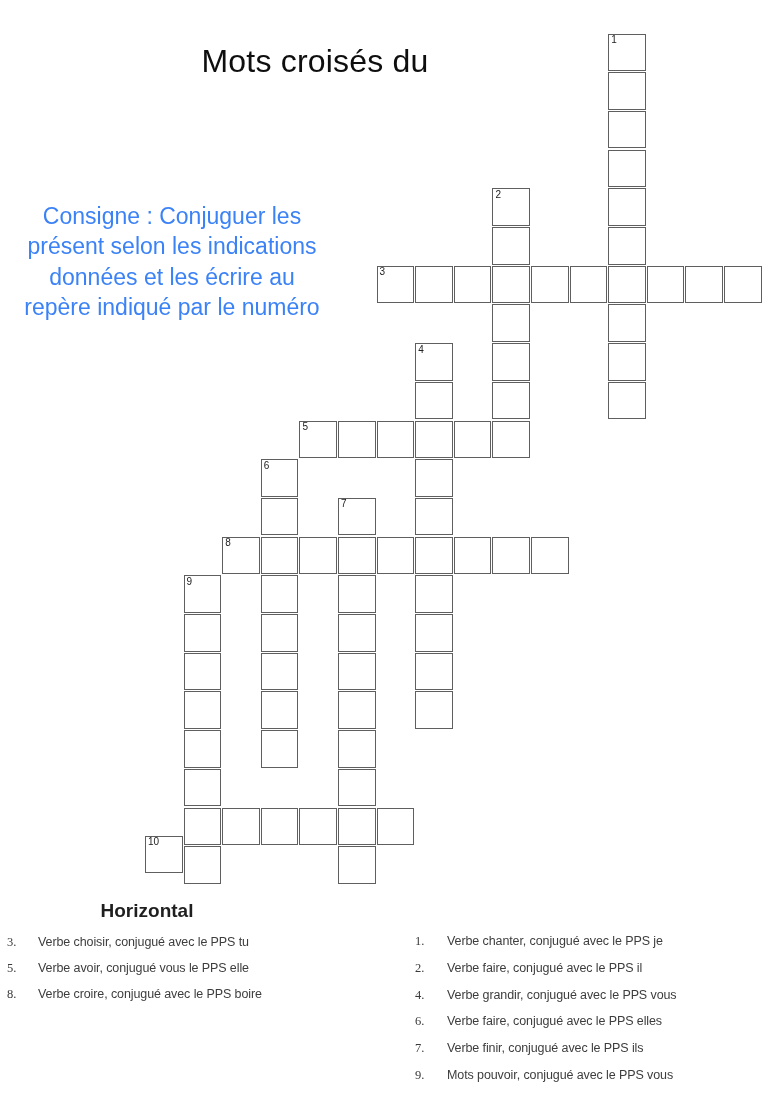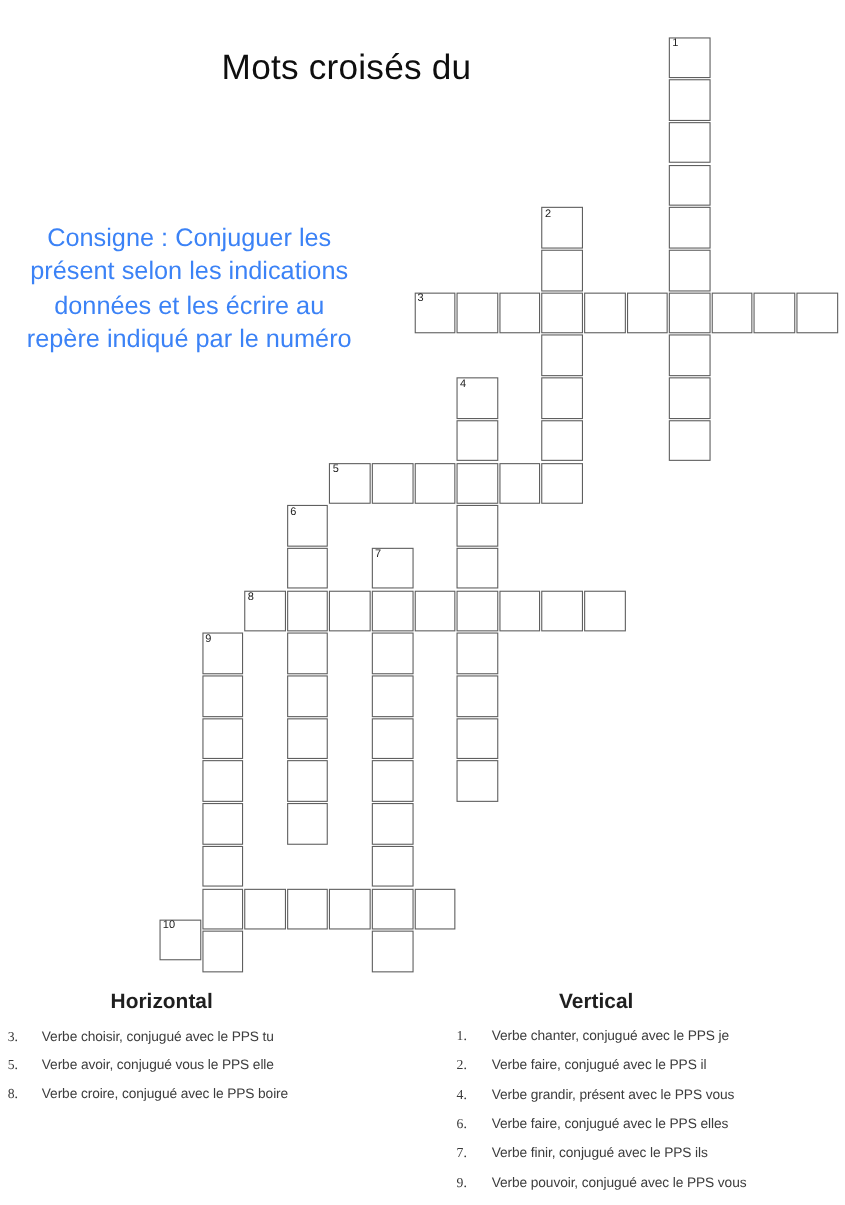--- a/index.html
+++ b/index.html
@@ -207,40 +207,39 @@
       <div class="clue-row">
         <span class="clue-num">5.</span>
         <span class="clue-text">Verbe avoir, conjugué vous le PPS elle</span>
       </div>
       <div class="clue-row">
         <span class="clue-num">8.</span>
         <span class="clue-text">Verbe croire, conjugué avec le PPS boire</span>
       </div>
     </div>
 
-  <div class="clues-heading heading-v">Vertical</div>
   <div class="clue-list clues-v">
       <div class="clue-row">
         <span class="clue-num">1.</span>
         <span class="clue-text">Verbe chanter, conjugué avec le PPS je</span>
       </div>
       <div class="clue-row">
         <span class="clue-num">2.</span>
         <span class="clue-text">Verbe faire, conjugué avec le PPS il</span>
       </div>
       <div class="clue-row">
         <span class="clue-num">4.</span>
-        <span class="clue-text">Verbe grandir, présent avec le PPS vous</span>
+        <span class="clue-text">Verbe grandir, conjugué avec le PPS vous</span>
       </div>
       <div class="clue-row">
         <span class="clue-num">6.</span>
         <span class="clue-text">Verbe faire, conjugué avec le PPS elles</span>
       </div>
       <div class="clue-row">
         <span class="clue-num">7.</span>
         <span class="clue-text">Verbe finir, conjugué avec le PPS ils</span>
       </div>
       <div class="clue-row">
         <span class="clue-num">9.</span>
-        <span class="clue-text">Verbe pouvoir, conjugué avec le PPS vous</span>
+        <span class="clue-text">Mots pouvoir, conjugué avec le PPS vous</span>
       </div>
     </div>
 </div>
 
 </body></html>

